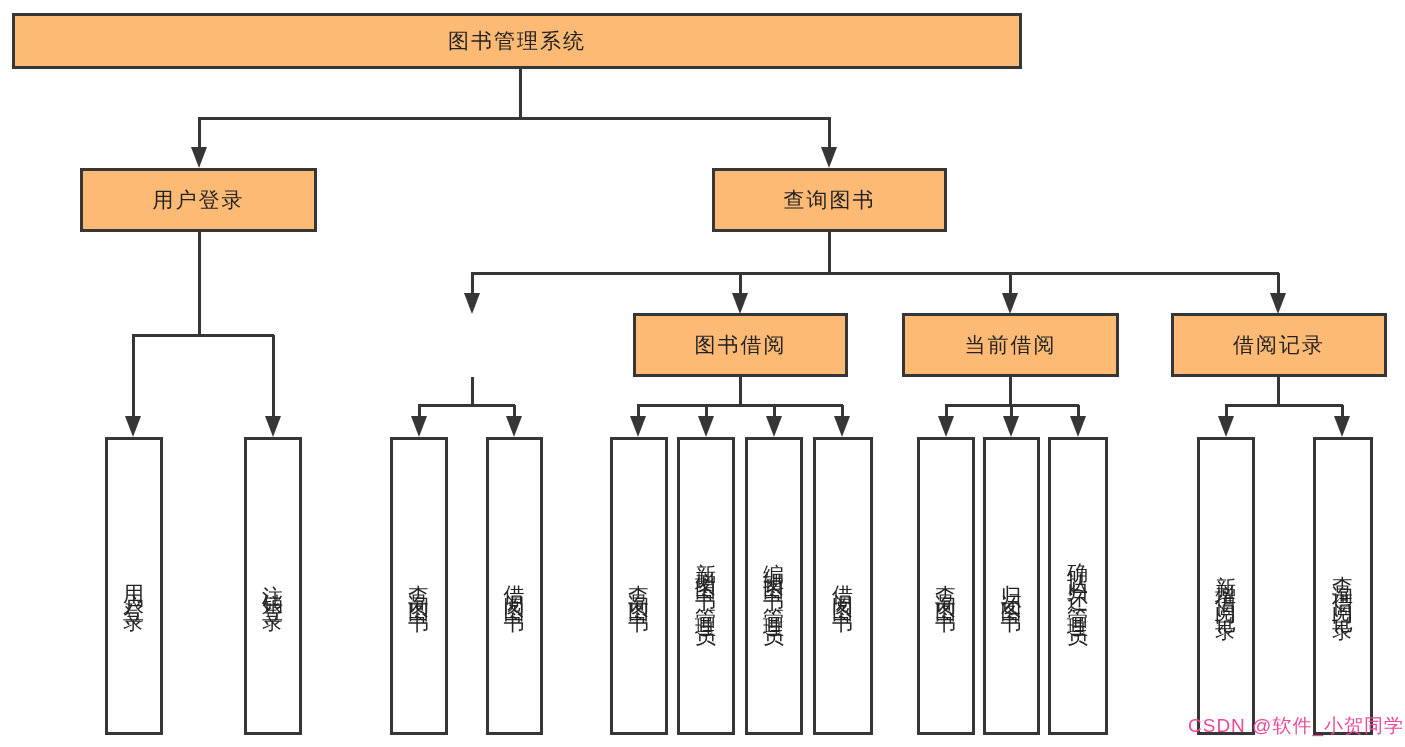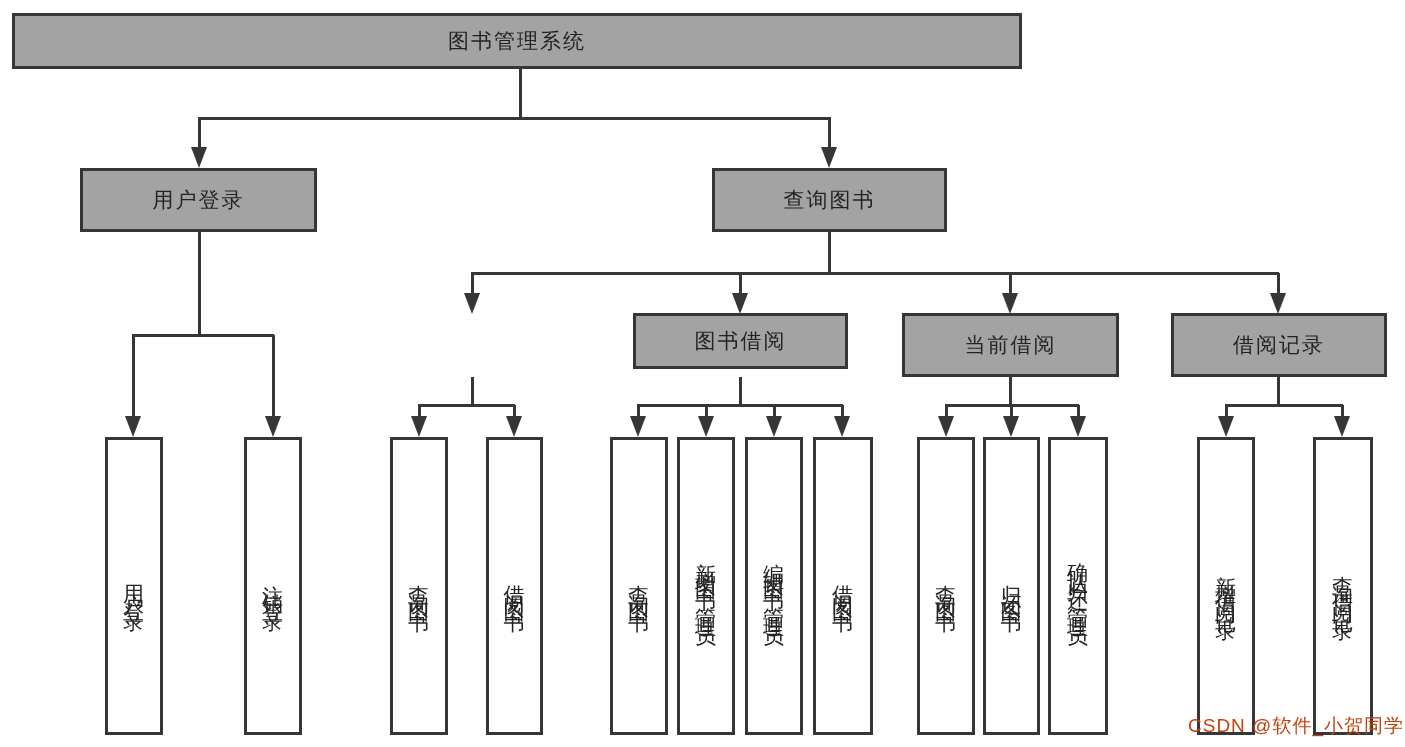--- a/index.html
+++ b/index.html
@@ -2,42 +2,42 @@
 <html><head>
 <meta charset="utf-8">
 <style>
   html,body{margin:0;padding:0;background:#ffffff;}
   #canvas{
     position:relative;width:1405px;height:747px;background:#ffffff;overflow:hidden;
     font-family:"Liberation Sans","DejaVu Sans",sans-serif;
     --line:#363636;--txt:#232323;
   }
   .box{
-    position:absolute;box-sizing:border-box;border:3px solid var(--line);background:#a3a3a3;
+    position:absolute;box-sizing:border-box;border:3px solid var(--line);background:#fdba74;
     display:flex;align-items:center;justify-content:center;
     font-size:21px;color:var(--txt);letter-spacing:2px;white-space:nowrap;
   }
   .vbox{
     position:absolute;box-sizing:border-box;border:3px solid var(--line);background:#fff;
     display:flex;align-items:center;justify-content:center;
     top:437px;height:298px;
   }
   .vbox span{
     writing-mode:vertical-rl;text-orientation:mixed;
     font-size:21px;color:var(--txt);letter-spacing:9px;line-height:1;
   }
   .vl{position:absolute;width:3px;background:var(--line);}
   .hl{position:absolute;height:3px;background:var(--line);}
   .arrow{
     position:absolute;width:0;height:0;
     border-left:8px solid transparent;border-right:8px solid transparent;
     border-top:21px solid var(--line);
   }
   #watermark{
-    position:absolute;left:1188px;top:713px;font-size:19px;color:#c2410c;
+    position:absolute;left:1188px;top:713px;font-size:19px;color:#ec4899;
     letter-spacing:1px;white-space:nowrap;z-index:5;
   }
 </style>
 </head>
 <body>
 
 <div id="canvas">
 
   <div class="box" style="left:12px;top:13px;width:1010px;height:56px;">
     <span>图书管理系统</span>
@@ -68,21 +68,21 @@
   <div class="hl" style="left:471px;top:272px;width:808px;"></div>
   <div class="vl" style="left:471px;top:273px;height:24px;"></div>
   <div class="arrow" style="left:464px;top:293px;"></div>
   <div class="vl" style="left:739px;top:273px;height:24px;"></div>
   <div class="arrow" style="left:732px;top:293px;"></div>
   <div class="vl" style="left:1009px;top:273px;height:24px;"></div>
   <div class="arrow" style="left:1002px;top:293px;"></div>
   <div class="vl" style="left:1277px;top:273px;height:24px;"></div>
   <div class="arrow" style="left:1270px;top:293px;"></div>
 
-  <div class="box" style="left:633px;top:313px;width:215px;height:56px;">
+  <div class="box" style="left:633px;top:313px;width:215px;height:64px;">
     <span>图书借阅</span>
   </div>
   <div class="box" style="left:902px;top:313px;width:217px;height:64px;">
     <span>当前借阅</span>
   </div>
   <div class="box" style="left:1171px;top:313px;width:216px;height:64px;">
     <span>借阅记录</span>
   </div>
 
   <div class="vl" style="left:471px;top:377px;height:30px;"></div>

